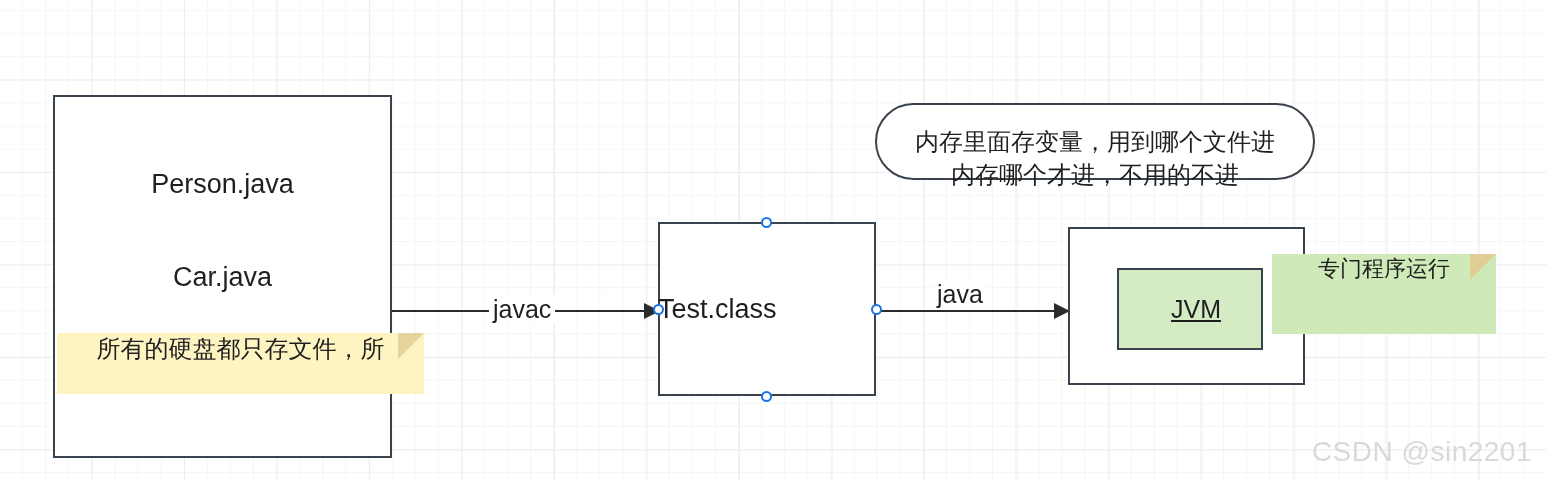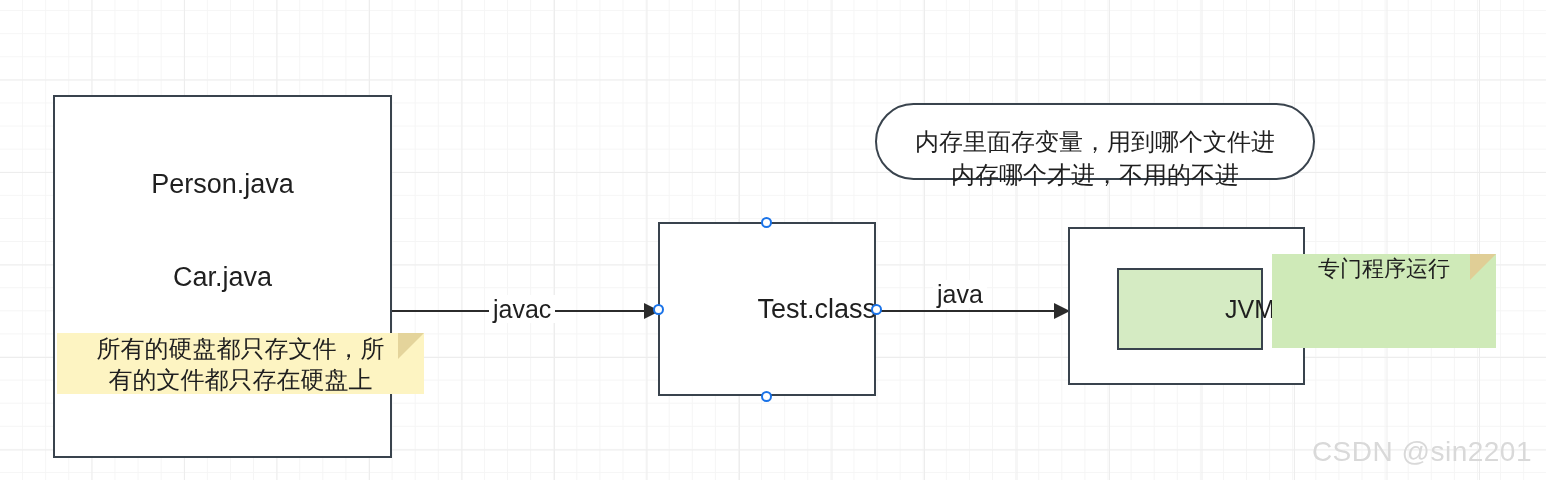--- a/index.html
+++ b/index.html
@@ -61,21 +61,21 @@
   }
   #disk-file-0 { top: 144px; margin-top: 24px; }
   #disk-file-1 { top: 194px; }
   #disk-file-2 { top: 261px; }
 
   
   #class-box { left: 658px; top: 222px; width: 218px; height: 174px; }
   #class-label {
     position: absolute;
     left: 658px; top: 293px; width: 218px;
-    text-align: right;
+    text-align: left;
     font-size: 27px; line-height: 32px; color: #1f1f1f;
   }
   .handle {
     position: absolute;
     width: 11px; height: 11px;
     box-sizing: border-box;
     border: 2px solid #1a73e8;
     border-radius: 50%;
     background: #ffffff;
     z-index: 6;
@@ -84,22 +84,22 @@
   
   #mem-box { left: 1068px; top: 227px; width: 237px; height: 158px; }
   #mem-label { left: 1068px; top: 192px; width: 237px; }
   #jvm-box {
     left: 1117px; top: 268px; width: 146px; height: 82px;
     background: #d5ebc3; border: 2px solid #39434d;
   }
   #jvm-label {
     position: absolute;
     left: 1117px; top: 295px; width: 158px;
-    text-align: right;
-    font-size: 25px; line-height: 28px; color: #1f1f1f;
+    text-align: center;
+    font-size: 25px; line-height: 28px; color: #1f1f1f; text-decoration: underline;
   }
 
   
   .arrow-svg { position: absolute; overflow: visible; }
   .arrow-line { stroke: #2b2b2b; stroke-width: 2; fill: none; }
   .arrow-head { fill: #2b2b2b; }
   .arrow-label {
     position: absolute;
     font-size: 25px; line-height: 28px;
     color: #1f1f1f;
@@ -131,21 +131,21 @@
   }
   #note-yellow {
     left: 57px; top: 333px; width: 367px; height: 61px;
     background: #fdf4c2;
     font-size: 24px; line-height: 31px;
     padding: 0 10px;
     text-align: center;
   }
   #note-yellow .note-fold { border-color: transparent transparent transparent #e4d49b; }
   #note-green {
-    left: 1272px; top: 254px; width: 224px; height: 94px;
+    left: 1272px; top: 254px; width: 224px; height: 80px;
     background: #cfeab8;
     font-size: 22px; line-height: 30px;
     padding: 0 6px;
   }
   #note-green .note-fold { border-color: transparent transparent transparent #e0ce96; }
   .note-text { display: block; }
 
   
   #callout {
     position: absolute;
@@ -177,21 +177,20 @@
 
 <div id="canvas">
 
   <div class="box" id="disk-box"></div>
   <div class="disk-file" id="disk-file-0" style="left:53px;">Person.java</div>
   <div class="disk-file" id="disk-file-2" style="left:53px;">Car.java</div>
 
   <div class="note" id="note-yellow">
     <span class="note-fold"></span>
     <span class="note-text">所有的硬盘都只存文件，所</span>
-    <span class="note-text">有的文件都只存在硬盘上</span>
   </div>
 
   <svg class="arrow-svg" id="arrow-javac-svg">
     <line class="arrow-line" x1="0" y1="11" x2="252" y2="11"></line>
     <polygon class="arrow-head" points="252,3 268,11 252,19"></polygon>
   </svg>
   <div class="arrow-label" id="arrow-javac-label">javac</div>
 
   <div class="box" id="class-box"></div>
   <div id="class-label">Test.class</div>

